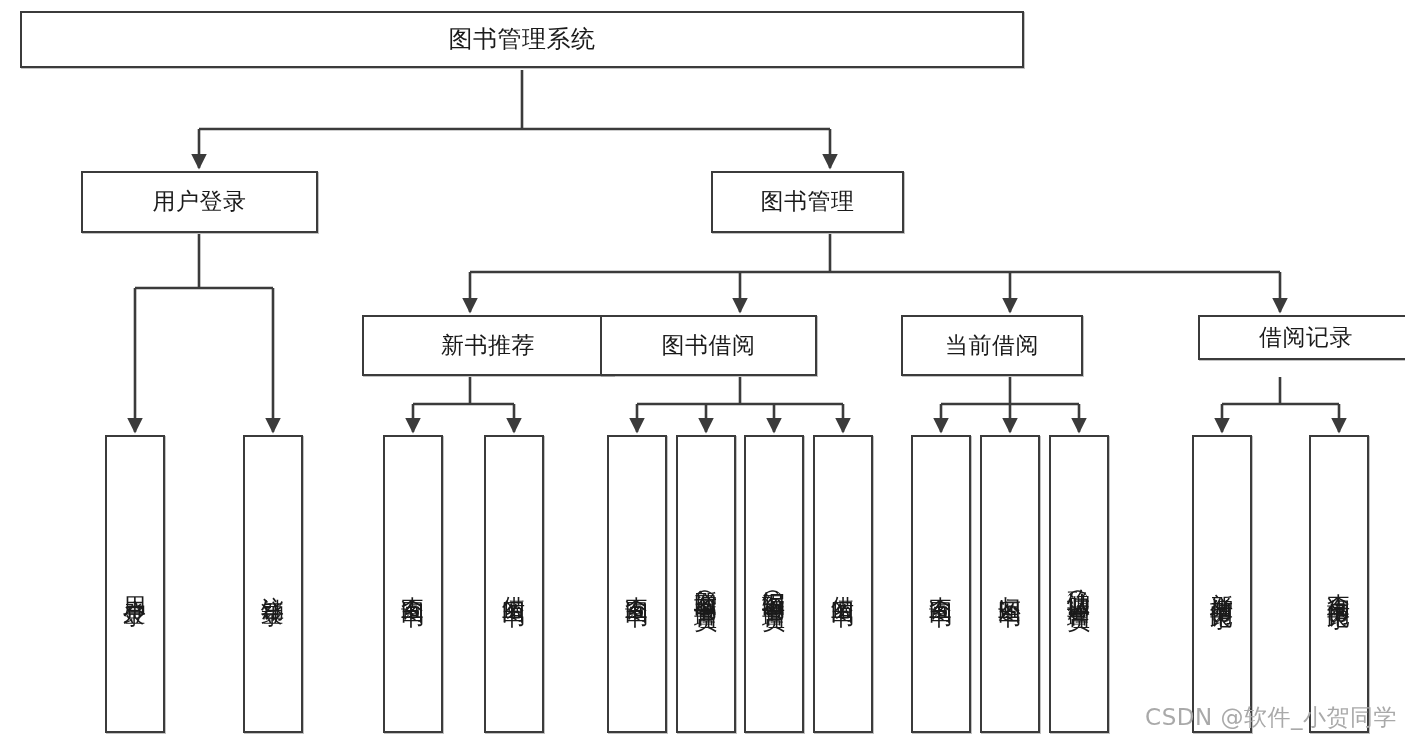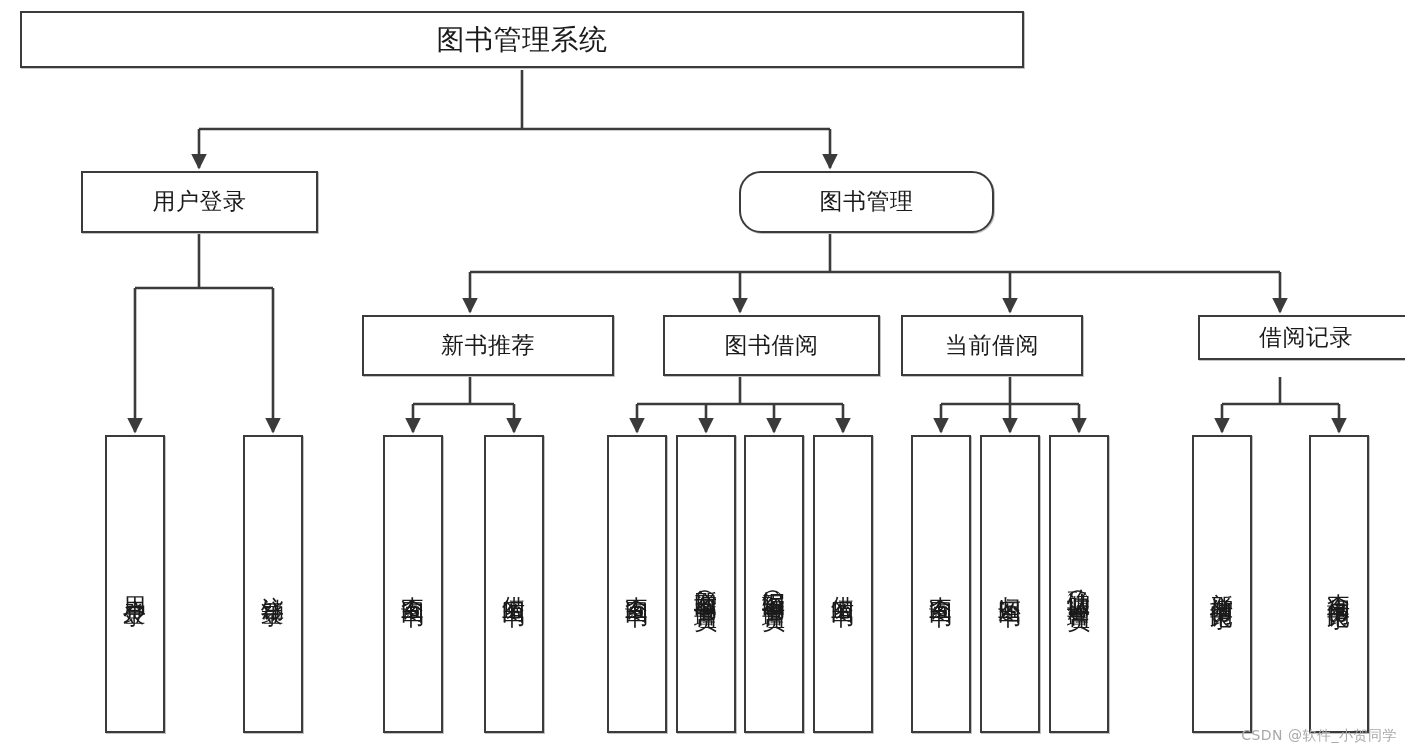--- a/index.html
+++ b/index.html
@@ -42,41 +42,41 @@
     text-align: center;
     line-height: 1.12;
     letter-spacing: 0.5px;
   }
   
   .node.h .node-label {
     font-size: 23px;
     white-space: nowrap;
   }
   .node.root .node-label {
-    font-size: 28px;
+    font-size: 24px;
   }
   
   .node.v {
     align-items: center;
     justify-content: center;
   }
   .node.v .node-label {
     writing-mode: vertical-rl;
     text-orientation: upright;
     font-size: 23px;
     line-height: 1.05;
     letter-spacing: 3px;
     max-height: 268px;
     white-space: nowrap;
   }
   .watermark {
     position: absolute;
     right: 8px;
-    bottom: 2px;
-    font-size: 14px;
+    bottom: 14px;
+    font-size: 23px;
     color: #a9a9a9;
     white-space: nowrap;
     letter-spacing: 0.5px;
     user-select: none;
   }
 </style>
 </head>
 <body>
 
 <div id="canvas">
@@ -131,28 +131,28 @@
     </g>
   </svg>
 
   <div class="node h root" style="left:20px; top:11px; width:1004px; height:57px;">
     <span class="node-label">图书管理系统</span>
   </div>
 
   <div class="node h" style="left:81px; top:171px; width:237px; height:62px;">
     <span class="node-label">用户登录</span>
   </div>
-  <div class="node h" style="left:739px; top:171px; width:255px; height:62px;border-radius:22px;">
+  <div class="node h" style="left:711px; top:171px; width:193px; height:62px;">
     <span class="node-label">图书管理</span>
   </div>
 
   <div class="node h" style="left:362px; top:315px; width:252px; height:61px;">
     <span class="node-label">新书推荐</span>
   </div>
-  <div class="node h" style="left:663px; top:315px; width:217px; height:61px;">
+  <div class="node h" style="left:600px; top:315px; width:217px; height:61px;">
     <span class="node-label">图书借阅</span>
   </div>
   <div class="node h" style="left:901px; top:315px; width:182px; height:61px;">
     <span class="node-label">当前借阅</span>
   </div>
   <div class="node h" style="left:1198px; top:315px; width:216px; height:45px;">
     <span class="node-label">借阅记录</span>
   </div>
 
   <div class="node v" style="left:105px; top:435px; width:60px; height:298px;">

